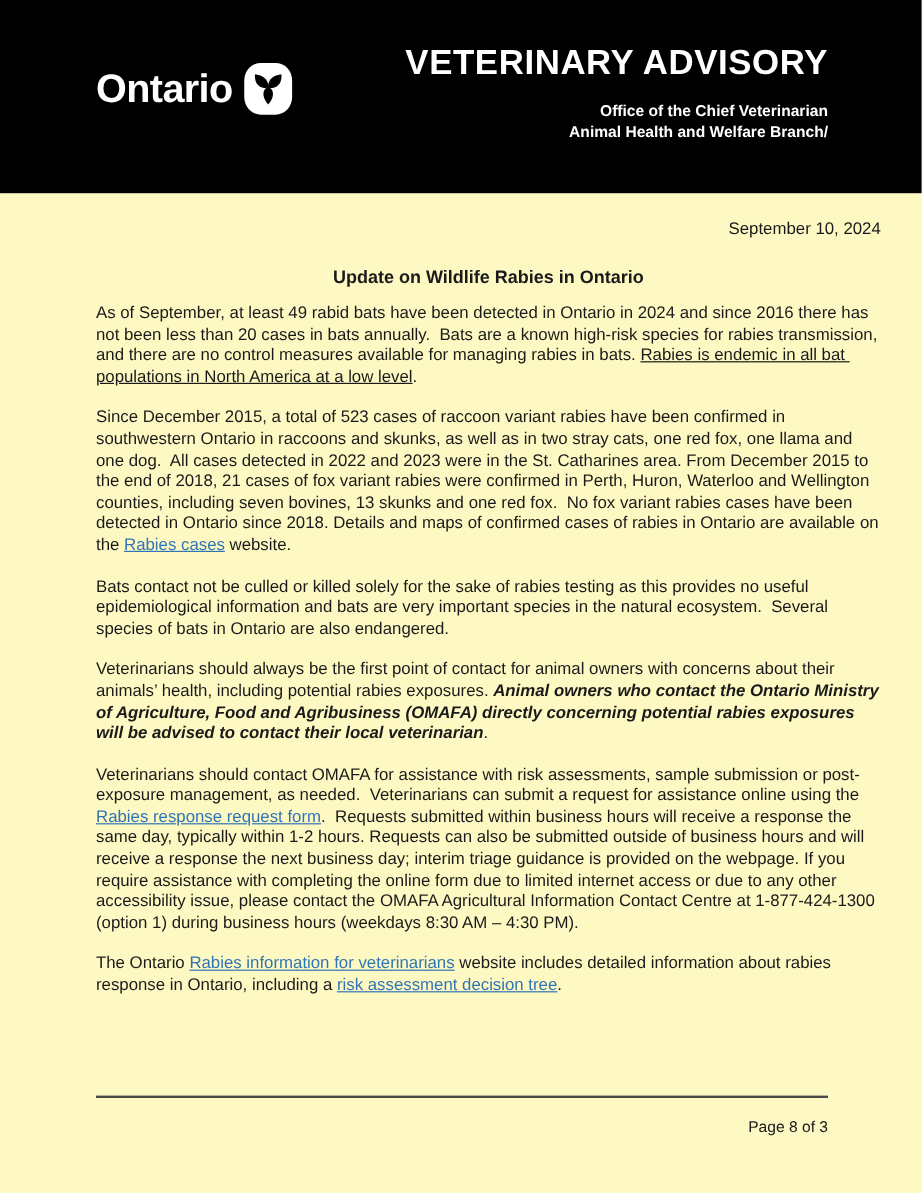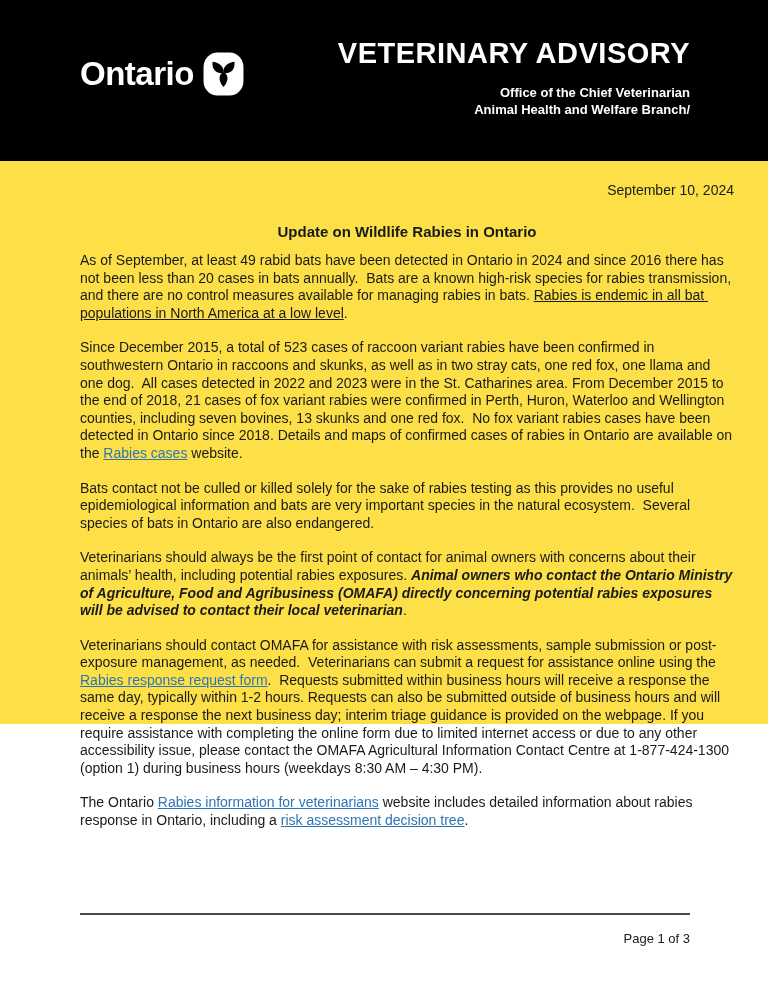--- a/index.html
+++ b/index.html
@@ -6,22 +6,22 @@
   html, body { width: 768px; height: 994px; }
   body {
     font-family: "Liberation Sans", "DejaVu Sans", sans-serif;
     background: #ffffff;
     color: #1a1a1a;
     overflow: hidden;
   }
   .page {
     position: relative;
     width: 768px;
-    height: 724px;
-    background: #fde047;
+    height: 994px;
+    background: #fef9c3;
   }
 
   
   .banner {
     height: 161px;
     background: #000000;
     color: #ffffff;
     display: flex;
     justify-content: space-between;
     align-items: flex-start;
@@ -149,16 +149,16 @@
         <p><span class="normal">Since December 2015, a total of 523 cases of raccoon variant rabies have been confirmed in southwestern Ontario in raccoons and skunks, as well as in two stray cats, one red fox, one llama and one dog.  All cases detected in 2022 and 2023 were in the St. Catharines area. From December 2015 to the end of 2018, 21 cases of fox variant rabies were confirmed in Perth, Huron, Waterloo and Wellington counties, including seven bovines, 13 skunks and one red fox.  No fox variant rabies cases have been detected in Ontario since 2018. Details and maps of confirmed cases of rabies in Ontario are available on the </span><a href="#" class="link">Rabies cases</a><span class="normal"> website.</span></p>
         <p><span class="normal">Bats contact not be culled or killed solely for the sake of rabies testing as this provides no useful epidemiological information and bats are very important species in the natural ecosystem.  Several species of bats in Ontario are also endangered.</span></p>
         <p><span class="normal">Veterinarians should always be the first point of contact for animal owners with concerns about their animals’ health, including potential rabies exposures. </span><span class="bold-italic">Animal owners who contact the Ontario Ministry of Agriculture, Food and Agribusiness (OMAFA) directly concerning potential rabies exposures will be advised to contact their local veterinarian</span><span class="normal">.</span></p>
         <p><span class="normal">Veterinarians should contact OMAFA for assistance with risk assessments, sample submission or post-exposure management, as needed.  Veterinarians can submit a request for assistance online using the </span><a href="#" class="link">Rabies response request form</a><span class="normal">.  Requests submitted within business hours will receive a response the same day, typically within 1-2 hours. Requests can also be submitted outside of business hours and will receive a response the next business day; interim triage guidance is provided on the webpage. If you require assistance with completing the online form due to limited internet access or due to any other accessibility issue, please contact the OMAFA Agricultural Information Contact Centre at 1-877-424-1300 (option 1) during business hours (weekdays 8:30 AM – 4:30 PM).</span></p>
         <p><span class="normal">The Ontario </span><a href="#" class="link">Rabies information for veterinarians</a><span class="normal"> website includes detailed information about rabies response in Ontario, including a </span><a href="#" class="link">risk assessment decision tree</a><span class="normal">.</span></p>
       </div>
   </main>
 
   <footer class="foot">
     <hr class="foot-rule">
-    <div class="page-num">Page 1 of 3</div>
+    <div class="page-num">Page 8 of 3</div>
   </footer>
 
 </div>
 
 </body></html>

